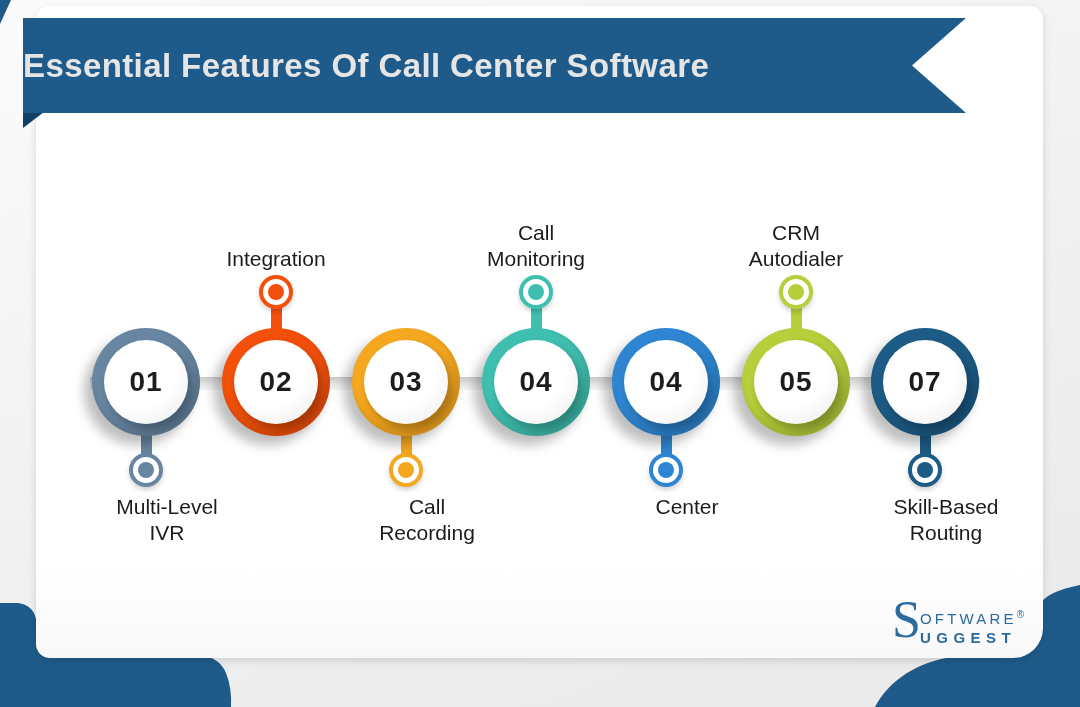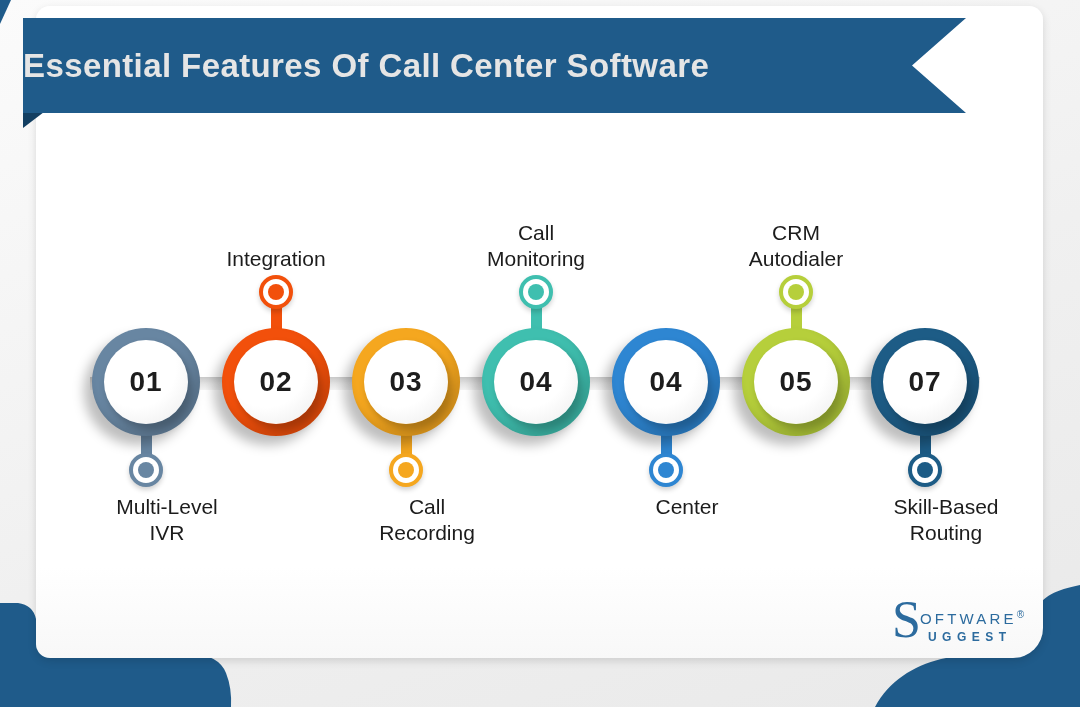--- a/index.html
+++ b/index.html
@@ -74,21 +74,21 @@
   .label.above{bottom:110px;}
   
   .logo{
     position:absolute;left:892px;top:597px;z-index:4;display:flex;align-items:flex-start;
     color:var(--logo);
   }
   .logo-s{font-family:"Liberation Serif",serif;font-size:52px;line-height:46px;}
   .logo-lines{padding-top:8px;margin-left:-1px;}
   .logo-l1{display:block;font-size:15px;font-weight:normal;letter-spacing:3.2px;line-height:20px;}
   .logo-l1 sup{font-size:10px;letter-spacing:0;vertical-align:6px;}
-  .logo-l2{display:block;font-size:12px;font-weight:bold;letter-spacing:5.5px;line-height:17px;margin-left:8px;}
+  .logo-l2{display:block;font-size:15px;font-weight:bold;letter-spacing:5.5px;line-height:17px;}
 </style>
 </head>
 <body>
 
 <div class="page" style="--brand: #1F5B8A;">
 
   <svg class="blobs" viewBox="0 0 1080 707" aria-hidden="true">
     <path fill="var(--brand)" d="M0 0 L11 0 L0 24 Z"></path>
     <path fill="var(--brand)" d="M0 603 L18 603 Q33 605 36 619 L39 637 Q44 651 62 652 L190 653 Q219 655 226 673 Q232 688 231 707 L0 707 Z"></path>
     <path fill="var(--brand)" d="M1080 585 C1056 590 1042 596 1036 611 C1030 627 1029 640 1017 649 C1004 657 968 653 941 659 C913 666 889 681 875 707 L1080 707 Z"></path>

